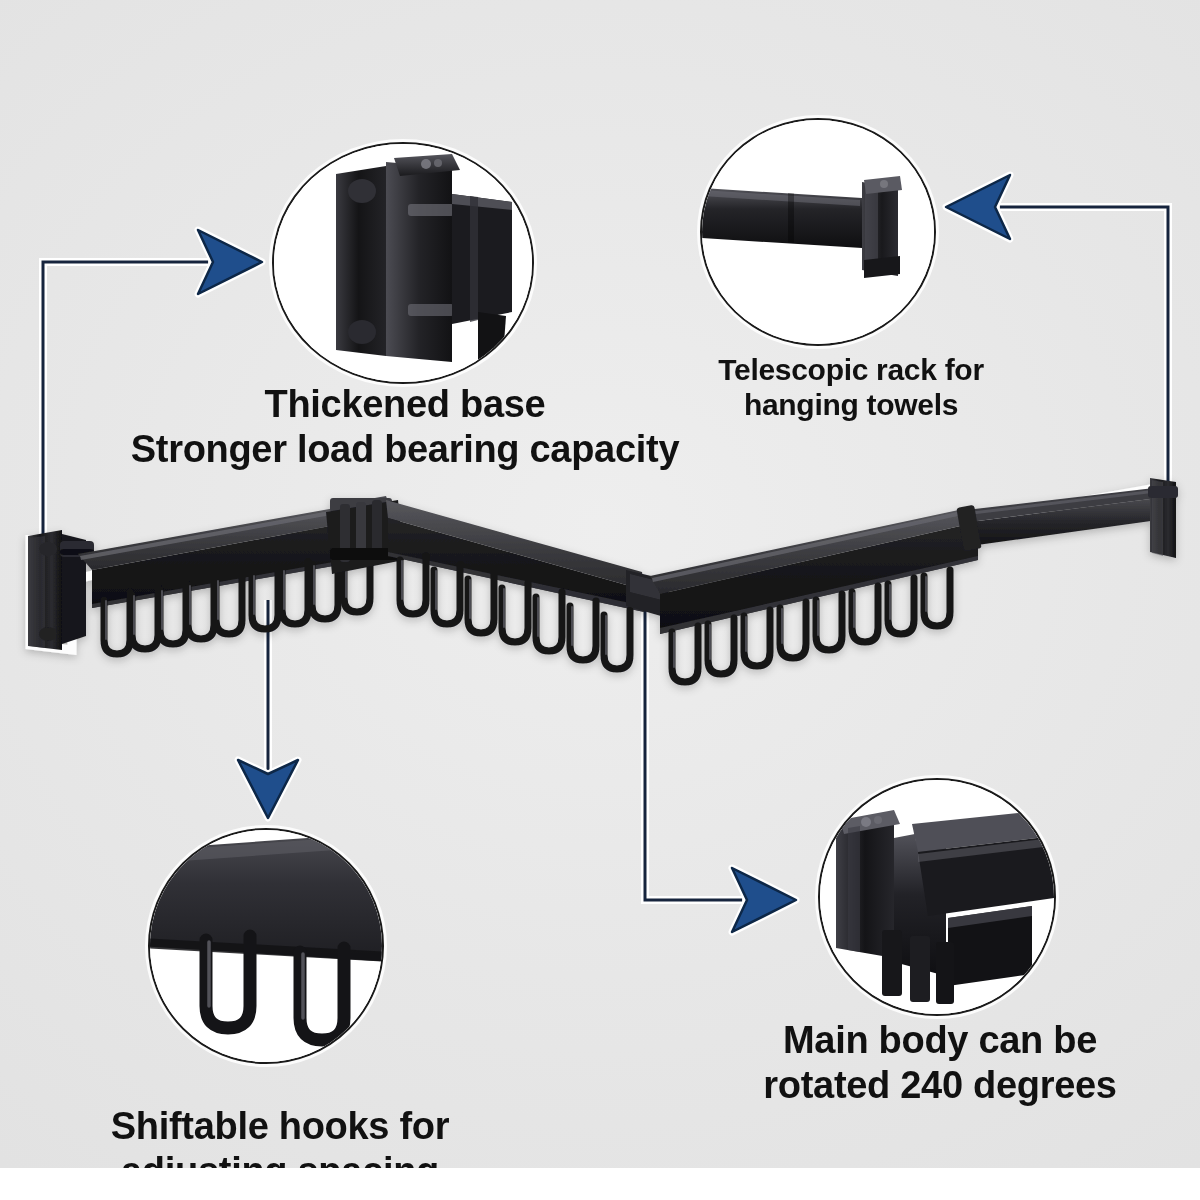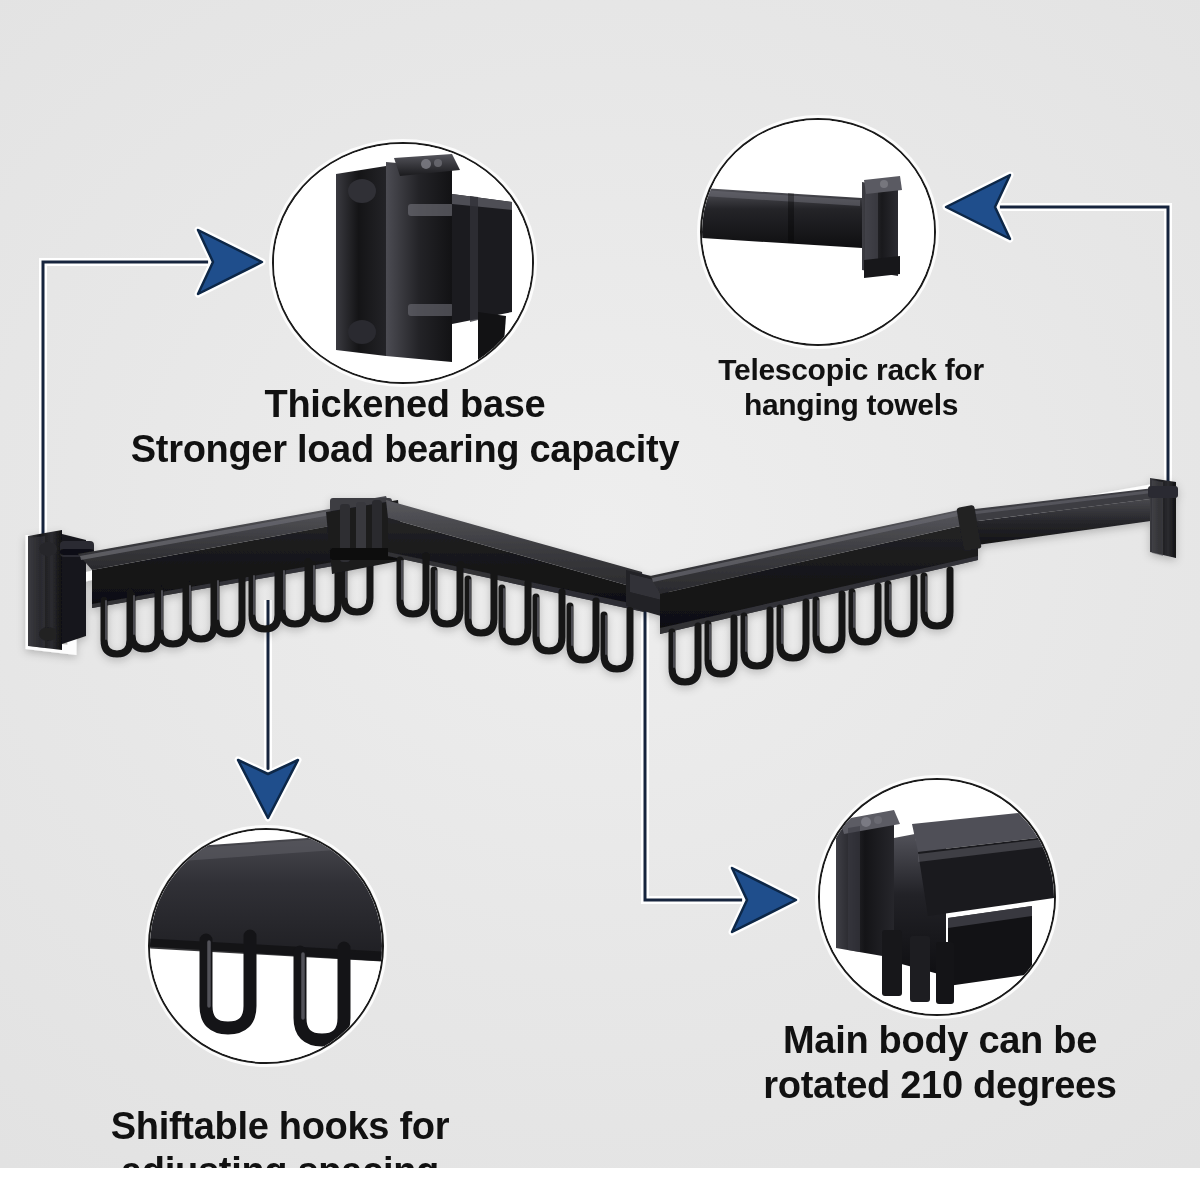--- a/index.html
+++ b/index.html
@@ -400,15 +400,15 @@
   <div class="caption" id="cap-base">Thickened base
 Stronger load bearing capacity</div>
 
   <div class="caption" id="cap-tele">Telescopic rack for
 hanging towels</div>
 
   <div class="caption" id="cap-hooks">Shiftable hooks for
 adjusting spacing</div>
 
   <div class="caption" id="cap-rotate">Main body can be
-rotated 210 degrees</div>
+rotated 240 degrees</div>
 
 </div>
 
 </body></html>

